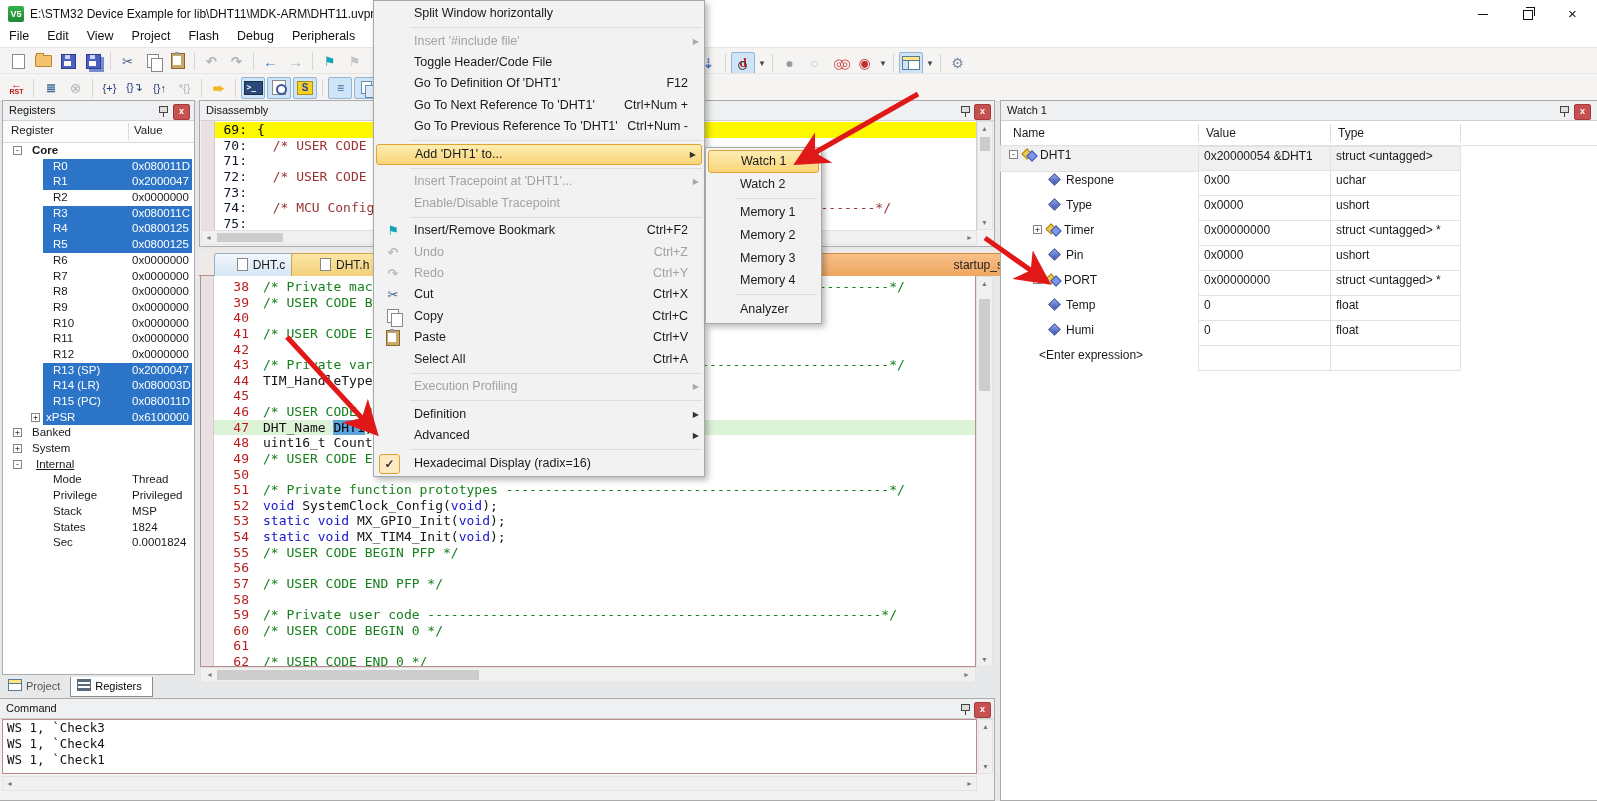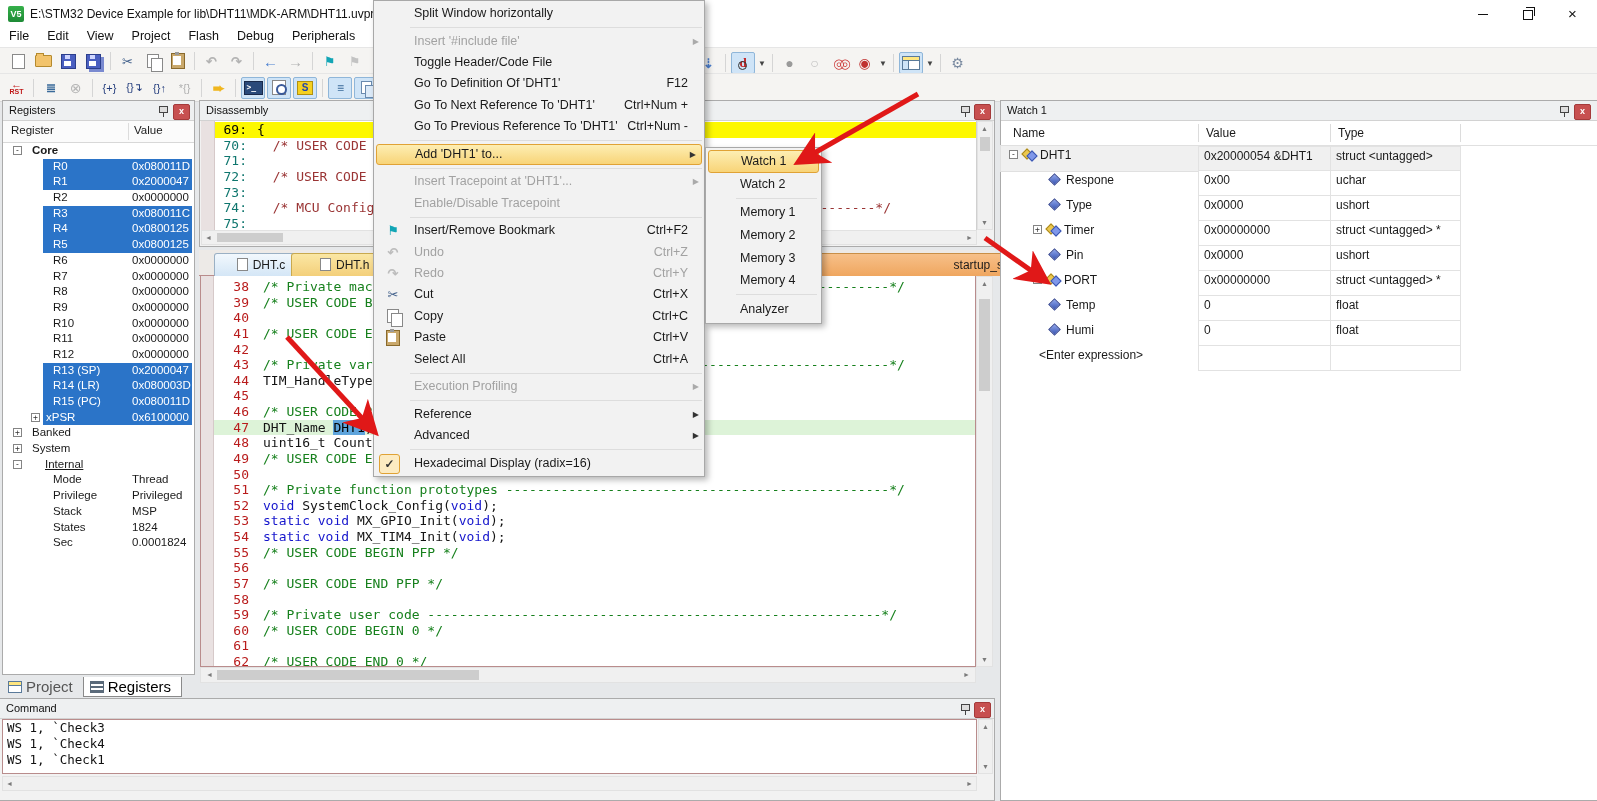--- a/index.html
+++ b/index.html
@@ -75,33 +75,33 @@
   #registers .colhead .vline{position:absolute;left:125px;top:2px;bottom:2px;width:1px;background:#dcdcdc;}
   #reg-rows{position:absolute;left:0;right:0;top:42px;bottom:0;overflow:hidden;}
   .rrow{position:relative;height:15.7px;font-size:11.5px;white-space:nowrap;}
   .rrow .selbg{position:absolute;left:40px;right:2px;top:0;bottom:0;background:#2b74c8;}
   .rrow .rlab{position:absolute;top:1px;}
   .rrow .rval{position:absolute;left:129px;top:1px;}
   .rrow.sel .rlab,.rrow.sel .rval{color:#fff;}
   .exp{position:absolute;top:3px;width:9px;height:9px;border:1px solid #848484;background:#fff;
        font:8px/8px "DejaVu Sans Mono",monospace;text-align:center;color:#333;box-sizing:border-box;}
   
-  #bl-tabs{position:absolute;left:2px;top:677px;height:21px;font-size:15px;}
+  #bl-tabs{position:absolute;left:2px;top:677px;height:21px;font-size:11px;}
   .bl-tab{display:inline-block;height:19px;line-height:19px;padding:0 10px 0 6px;color:#555;}
   .bl-tab.active{background:#fff;border:1px solid #8a8a8a;border-top:none;color:#000;}
   .ti-proj{display:inline-block;width:12px;height:10px;border:1px solid #5a7a9a;background:#fff;position:relative;vertical-align:-1px;margin-right:4px;}
   .ti-proj::before{content:"";position:absolute;left:0;right:0;top:0;height:3px;background:#ffe680;border-bottom:1px solid #5a7a9a;}
   .ti-regs{display:inline-block;width:12px;height:10px;vertical-align:-1px;margin-right:4px;
            background:repeating-linear-gradient(#5a6a7a 0 2px,#fff 2px 4px);border:1px solid #5a6a7a;}
   
   #disasm{left:199px;top:100px;width:796px;height:147px;}
   #disasm-body{position:absolute;left:1px;right:17px;top:20px;bottom:16px;background:#fff;border-right:1px solid #d0d0d0;overflow:hidden;}
   #disasm-margin{position:absolute;left:0;top:0;bottom:0;width:13px;background:#e9e1e1;border-right:1px solid #d6c9c9;z-index:2;}
   .dline{position:relative;height:15.7px;font:13px/15.7px "DejaVu Sans Mono",monospace;white-space:pre;color:#9a3434;}
-  .dline .num{display:inline-block;width:46px;text-align:right;margin-right:10px;color:#0f766e;}
+  .dline .num{display:inline-block;width:46px;text-align:right;margin-right:10px;color:#0f172a;}
   .dline.hl{background:#fdf800;color:#000;}
   .dline.hl .num{color:#000;}
   
   #edit-tabbar{position:absolute;left:199px;top:250px;width:796px;height:26px;background:#edeae7;border-bottom:1px solid #b98c8c;box-sizing:border-box;}
   .etab{position:absolute;top:3px;height:22px;line-height:22px;padding:0 9px;font-size:12px;border:1px solid #9ab0c4;
         border-bottom:none;border-radius:3px 3px 0 0;white-space:nowrap;overflow:hidden;}
   .etab .pg{display:inline-block;width:9px;height:11px;background:#fff;border:1px solid #888;vertical-align:-2px;margin-right:5px;}
   .etab-active{background:linear-gradient(#f2f8fd,#d4e6f6);}
   .etab-yellow{background:linear-gradient(#fbe7a4,#f3cf7a);border-color:#c9a94e;}
   .etab-orange{background:linear-gradient(#f7c089,#efa65f);border-color:#c98f47;}
@@ -405,21 +405,21 @@
         <div class="rrow">
           <span class="exp" style="left: 10px;">+</span>
           <span class="rlab" style="left: 29px;">Banked</span>
         </div>
         <div class="rrow">
           <span class="exp" style="left: 10px;">+</span>
           <span class="rlab" style="left: 29px;">System</span>
         </div>
         <div class="rrow">
           <span class="exp" style="left: 10px;">-</span>
-          <span class="rlab" style="left: 42px; text-decoration: underline;">Internal</span>
+          <span class="rlab" style="left: 33px; text-decoration: underline;">Internal</span>
         </div>
         <div class="rrow">
           <span class="rlab" style="left: 50px;">Mode</span>
           <span class="rval">Thread</span>
         </div>
         <div class="rrow">
           <span class="rlab" style="left: 50px;">Privilege</span>
           <span class="rval">Privileged</span>
         </div>
         <div class="rrow">
@@ -619,21 +619,21 @@
       <div class="cm-item"><span class="cm-ico"><span style="color:#12a5b5;">⚑</span></span><span class="cm-label">Insert/Remove Bookmark</span><span class="cm-short">Ctrl+F2</span></div>
       <div class="cm-item disabled"><span class="cm-ico"><span style="color:#bdbdbd;font-weight:bold;">↶</span></span><span class="cm-label">Undo</span><span class="cm-short">Ctrl+Z</span></div>
       <div class="cm-item disabled"><span class="cm-ico"><span style="color:#bdbdbd;font-weight:bold;">↷</span></span><span class="cm-label">Redo</span><span class="cm-short">Ctrl+Y</span></div>
       <div class="cm-item"><span class="cm-ico"><span style="color:#44628c;">✂</span></span><span class="cm-label">Cut</span><span class="cm-short">Ctrl+X</span></div>
       <div class="cm-item"><span class="cm-ico"><span class="i-copy" style="display:inline-block;"></span></span><span class="cm-label">Copy</span><span class="cm-short">Ctrl+C</span></div>
       <div class="cm-item"><span class="cm-ico"><span class="i-clip" style="display:inline-block;"></span></span><span class="cm-label">Paste</span><span class="cm-short">Ctrl+V</span></div>
       <div class="cm-item"><span class="cm-label">Select All</span><span class="cm-short">Ctrl+A</span></div>
       <div class="cm-sep"></div>
       <div class="cm-item disabled"><span class="cm-label">Execution Profiling</span><span class="cm-arrow">▶</span></div>
       <div class="cm-sep"></div>
-      <div class="cm-item"><span class="cm-label">Reference</span><span class="cm-arrow">▶</span></div>
+      <div class="cm-item"><span class="cm-label">Definition</span><span class="cm-arrow">▶</span></div>
       <div class="cm-item"><span class="cm-label">Advanced</span><span class="cm-arrow">▶</span></div>
       <div class="cm-sep"></div>
       <div class="cm-item"><span class="cm-check">✓</span><span class="cm-label">Hexadecimal Display (radix=16)</span></div>
     </div>
 
   <div id="submenu">
       <div class="sm-item hl"><span>Watch 1</span></div>
       <div class="sm-item"><span>Watch 2</span></div>
       <div class="sm-sep"></div>
       <div class="sm-item"><span>Memory 1</span></div>

